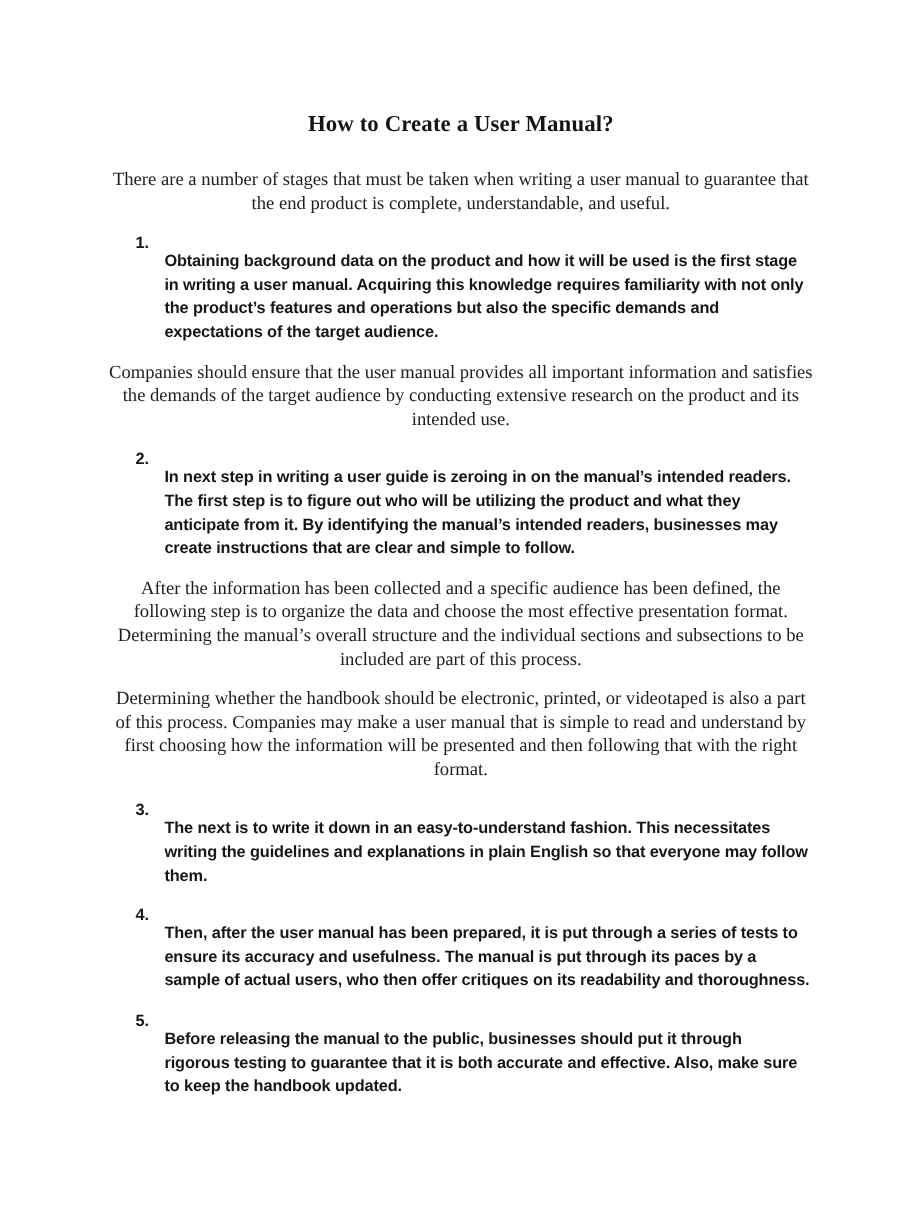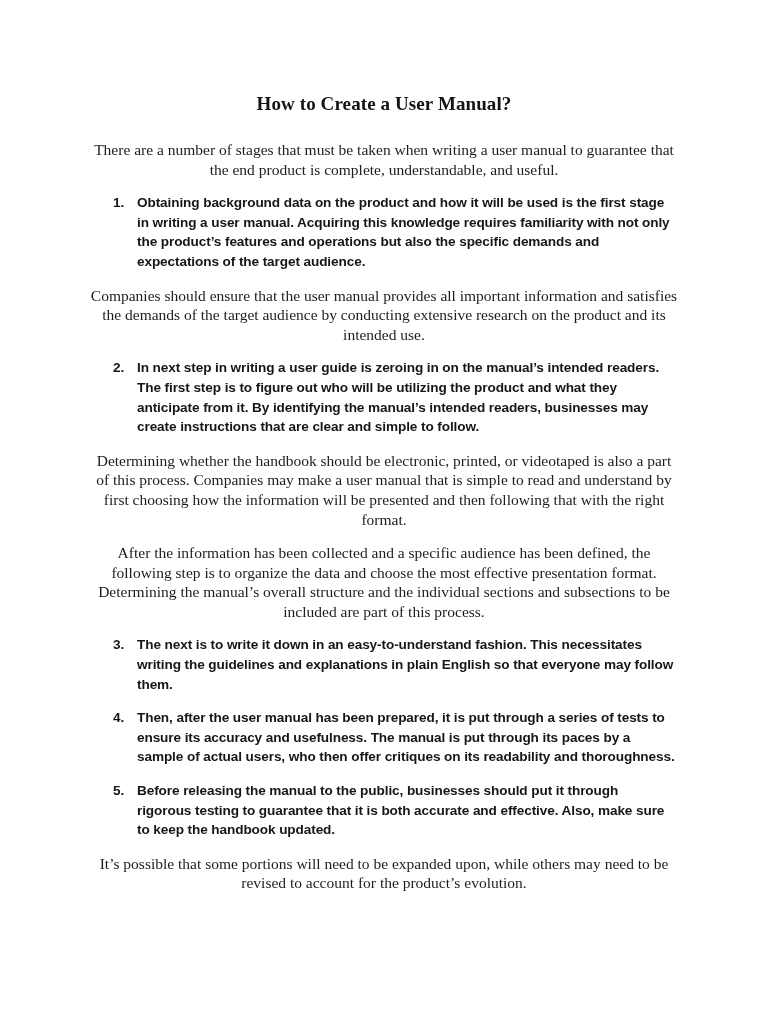--- a/index.html
+++ b/index.html
@@ -42,20 +42,21 @@
     line-height: 19.6px;
     color: #161616;
     letter-spacing: -0.1px;
   }
   .list-marker {
     flex: 0 0 24px;
   }
   .list-text {
     flex: 1 1 auto;
     padding-right: 2px;
+    margin-top: 15px;
   }
 </style>
 </head>
 <body>
 
 <div class="page">
 
   <h1 class="doc-title">How to Create a User Manual?</h1>
 
   <p class="body-para">There are a number of stages that must be taken when writing a user manual to guarantee that the end product is complete, understandable, and useful.</p>
@@ -65,36 +66,35 @@
     <span class="list-text">Obtaining background data on the product and how it will be used is the first stage in writing a user manual. Acquiring this knowledge requires familiarity with not only the product’s features and operations but also the specific demands and expectations of the target audience.</span>
   </div>
 
   <p class="body-para">Companies should ensure that the user manual provides all important information and satisfies the demands of the target audience by conducting extensive research on the product and its intended use.</p>
 
   <div class="list-item">
     <span class="list-marker">2.</span>
     <span class="list-text">In next step in writing a user guide is zeroing in on the manual’s intended readers. The first step is to figure out who will be utilizing the product and what they anticipate from it. By identifying the manual’s intended readers, businesses may create instructions that are clear and simple to follow.</span>
   </div>
 
+  <p class="body-para">After the information has been collected and a specific audience has been defined, the following step is to organize the data and choose the most effective presentation format. Determining the manual’s overall structure and the individual sections and subsections to be included are part of this process.</p>
+
   <p class="body-para">Determining whether the handbook should be electronic, printed, or videotaped is also a part of this process. Companies may make a user manual that is simple to read and understand by first choosing how the information will be presented and then following that with the right format.</p>
-
-  <p class="body-para">After the information has been collected and a specific audience has been defined, the following step is to organize the data and choose the most effective presentation format. Determining the manual’s overall structure and the individual sections and subsections to be included are part of this process.</p>
 
   <div class="list-item">
     <span class="list-marker">3.</span>
     <span class="list-text">The next is to write it down in an easy-to-understand fashion. This necessitates writing the guidelines and explanations in plain English so that everyone may follow them.</span>
   </div>
 
 
   <div class="list-item">
     <span class="list-marker">4.</span>
     <span class="list-text">Then, after the user manual has been prepared, it is put through a series of tests to ensure its accuracy and usefulness. The manual is put through its paces by a sample of actual users, who then offer critiques on its readability and thoroughness.</span>
   </div>
 
 
   <div class="list-item">
     <span class="list-marker">5.</span>
     <span class="list-text">Before releasing the manual to the public, businesses should put it through rigorous testing to guarantee that it is both accurate and effective. Also, make sure to keep the handbook updated.</span>
   </div>
 
-  <p class="body-para">It’s possible that some portions will need to be expanded upon, while others may need to be revised to account for the product’s evolution.</p>
 
 </div>
 
 </body></html>

